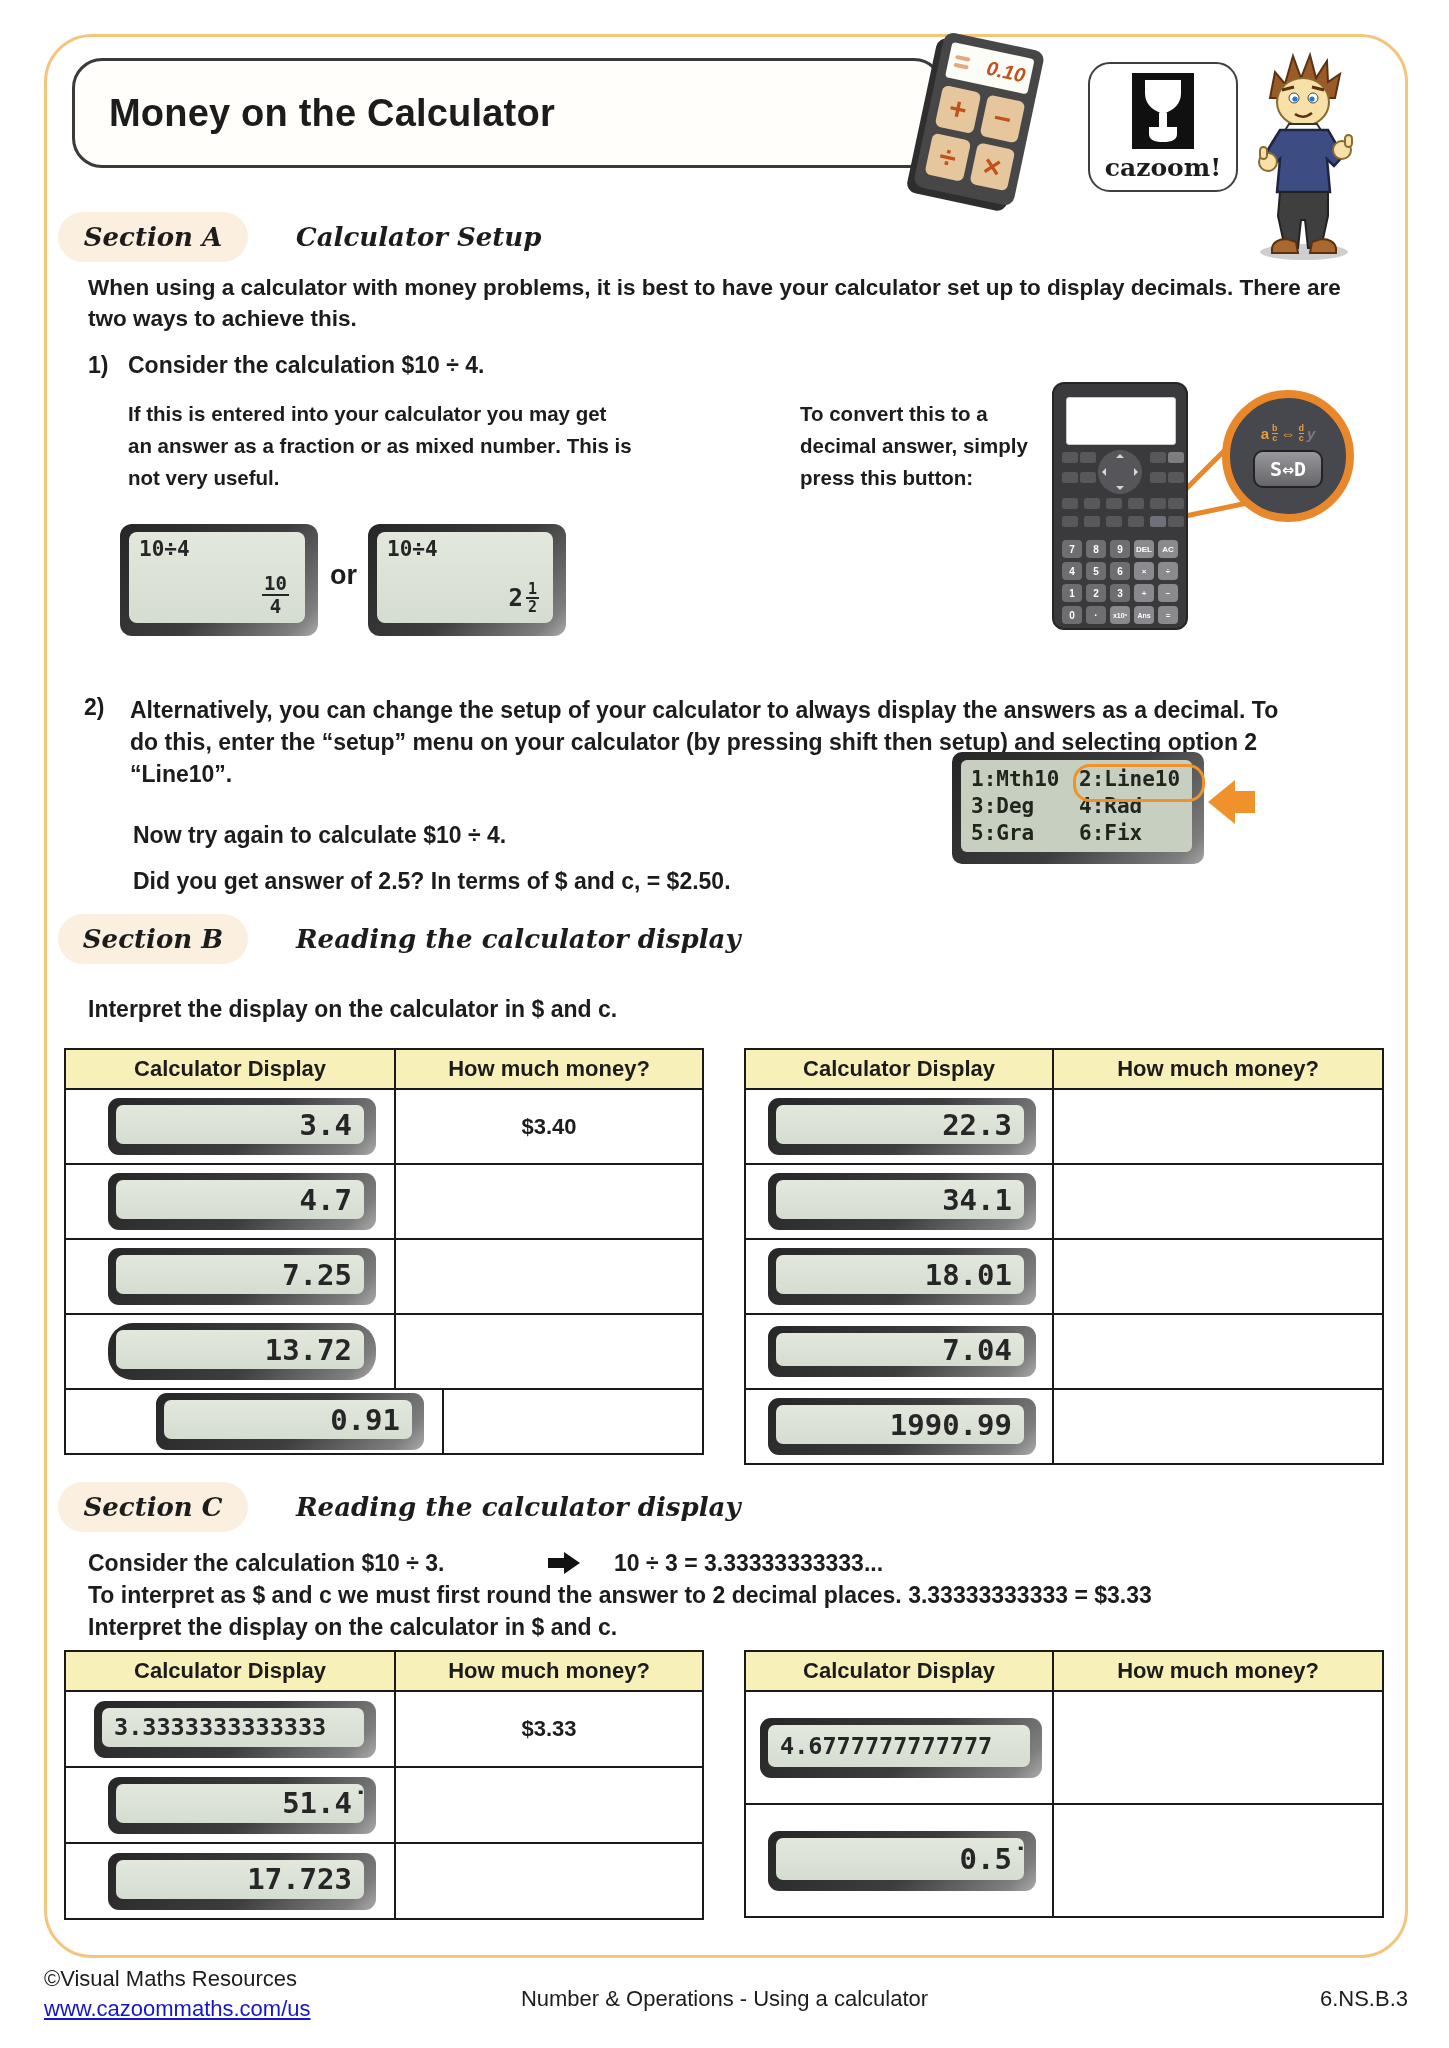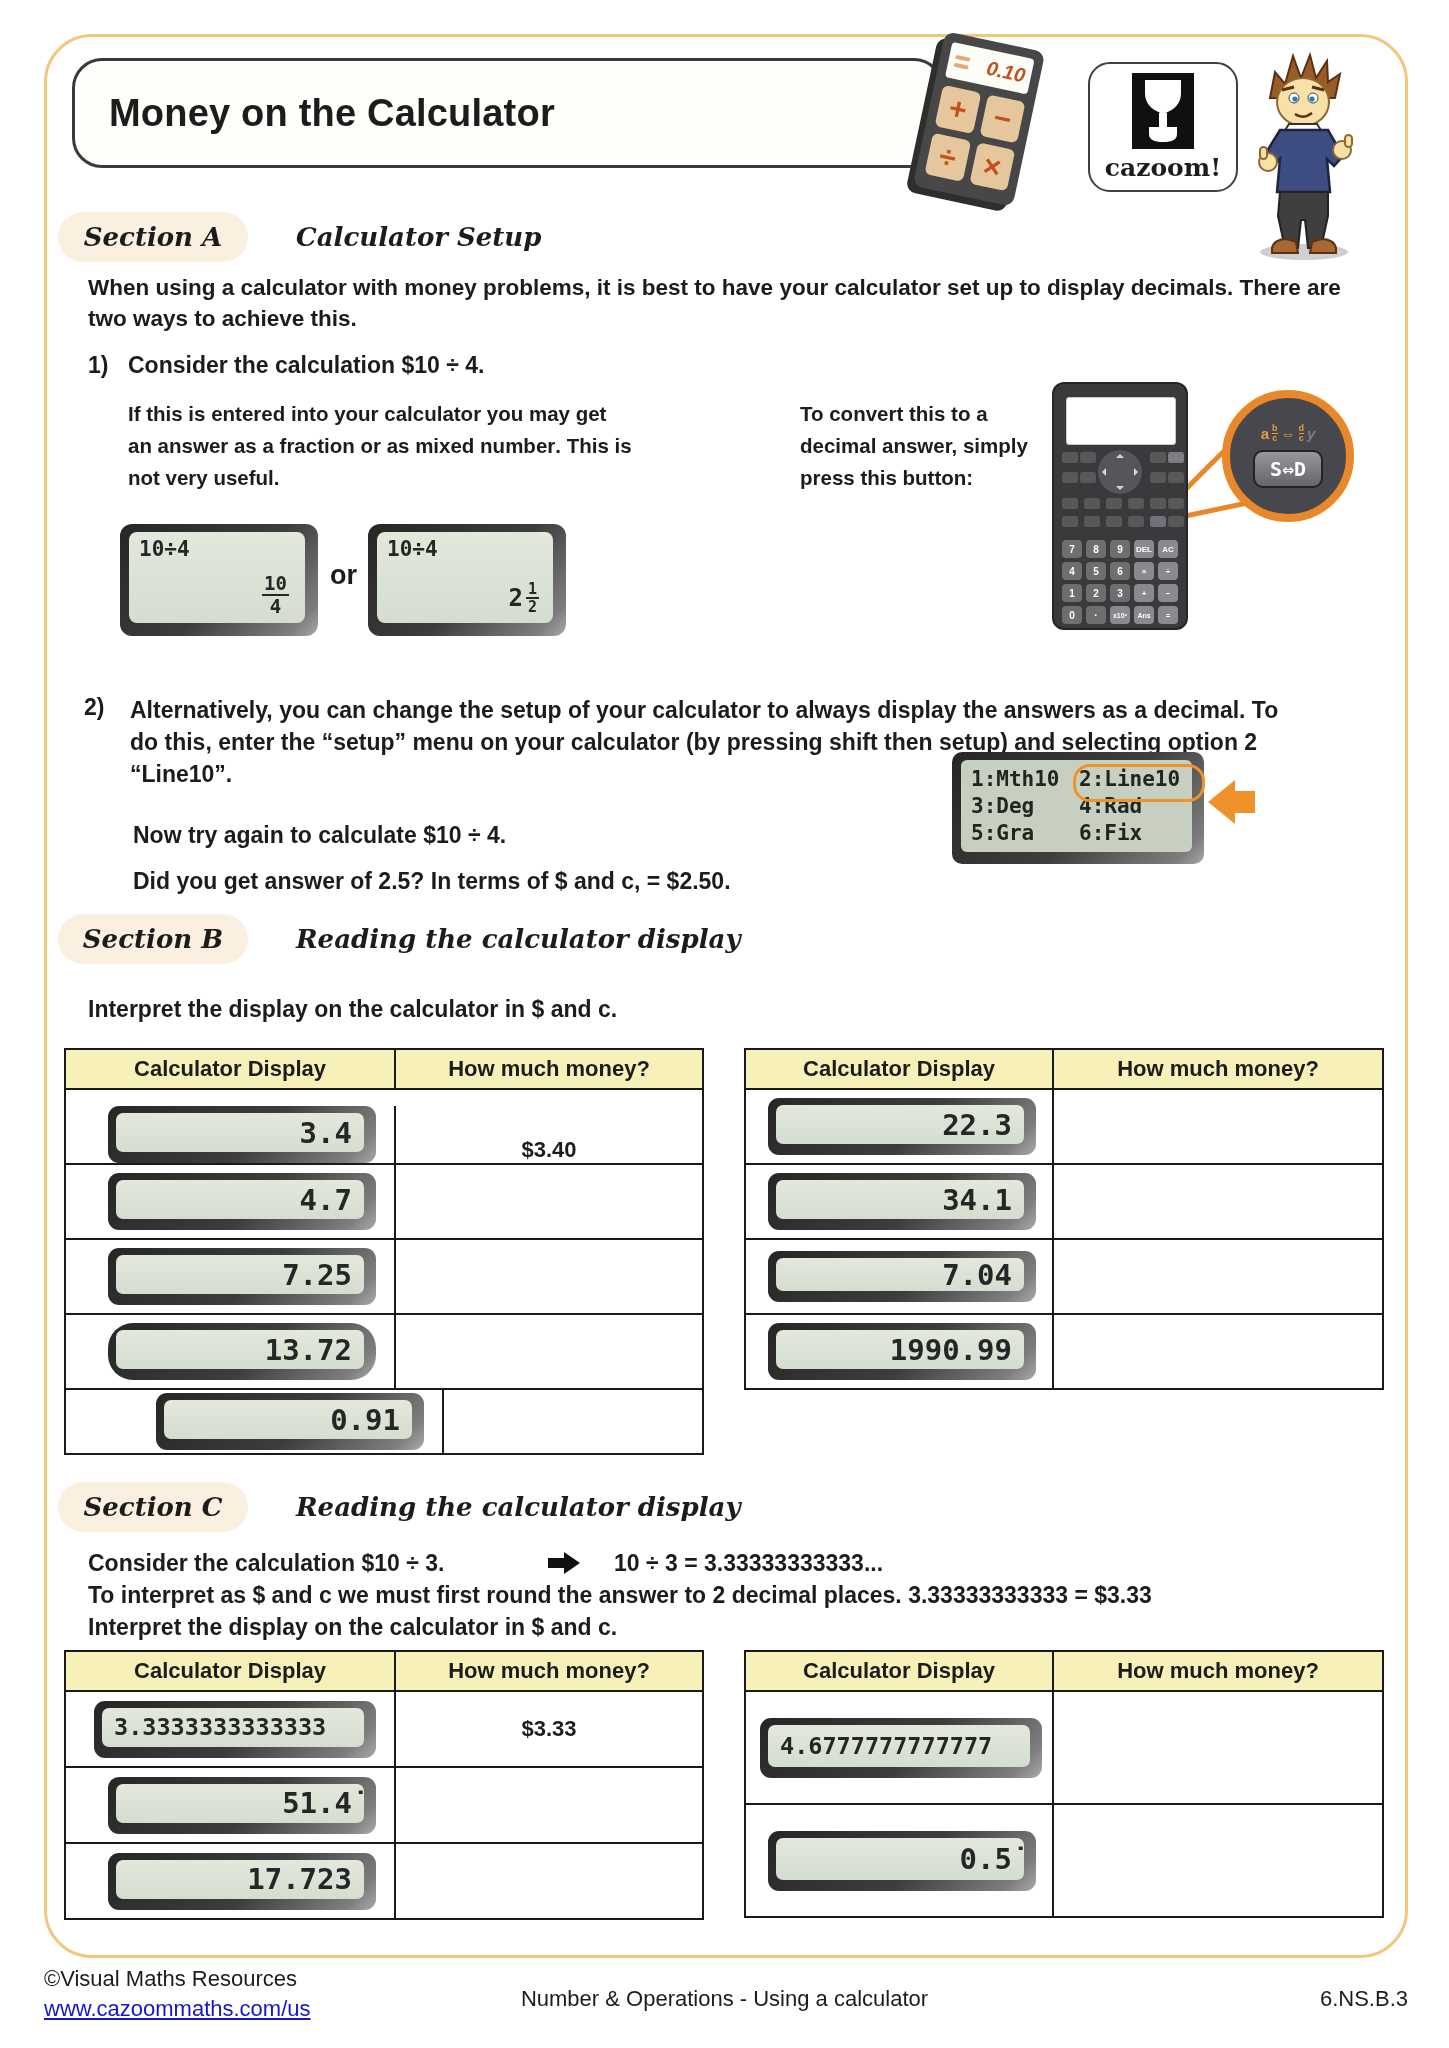--- a/index.html
+++ b/index.html
@@ -316,21 +316,21 @@
 
   <div class="badge" style="left:58px;top:914px;width:190px;">Section B</div>
   <div class="shead" style="left:296px;top:914px;">Reading the calculator display</div>
   <div class="body-text" style="left:88px;top:994px;font-size:23px;">Interpret the display on the calculator in $ and c.</div>
 
   <div class="wtable" style="left:64px;top:1048px;width:640px;">
     <div class="thead">
       <div class="hcell vline" style="width:330px;">Calculator Display</div>
       <div class="hcell" style="flex:1;">How much money?</div>
     </div>
-    <div class="trow" style="height:73px;align-items:flex-end;">
+    <div class="trow" style="height:73px;">
       <div class="cell-disp vline" style="width:330px;">
           <div class="lcd" style="width:268px;height:57px;margin-left:42px;">
             <div class="lcd-s">3.4</div>
           </div>
         </div>
       <div class="cell-money" style="flex:1;">$3.40</div>
     </div>
     <div class="trow" style="height:73px;">
       <div class="cell-disp vline" style="width:330px;">
           <div class="lcd" style="width:268px;height:57px;margin-left:42px;">
@@ -381,20 +381,28 @@
     <div class="trow" style="height:73px;">
       <div class="cell-disp vline" style="width:308px;">
           <div class="lcd" style="width:268px;height:57px;margin-left:22px;">
             <div class="lcd-s">34.1</div>
           </div>
         </div>
       <div class="cell-money" style="flex:1;"></div>
     </div>
     <div class="trow" style="height:73px;">
       <div class="cell-disp vline" style="width:308px;">
+          <div class="lcd" style="width:268px;height:57px;margin-left:22px;">
+            <div class="lcd-s">18.01</div>
+          </div>
+        </div>
+      <div class="cell-money" style="flex:1;"></div>
+    </div>
+    <div class="trow" style="height:73px;">
+      <div class="cell-disp vline" style="width:308px;">
           <div class="lcd" style="width:268px;height:51px;margin-left:22px;">
             <div class="lcd-s">7.04</div>
           </div>
         </div>
       <div class="cell-money" style="flex:1;"></div>
     </div>
     <div class="trow" style="height:73px;">
       <div class="cell-disp vline" style="width:308px;">
           <div class="lcd" style="width:268px;height:57px;margin-left:22px;">
             <div class="lcd-s">1990.99</div>

